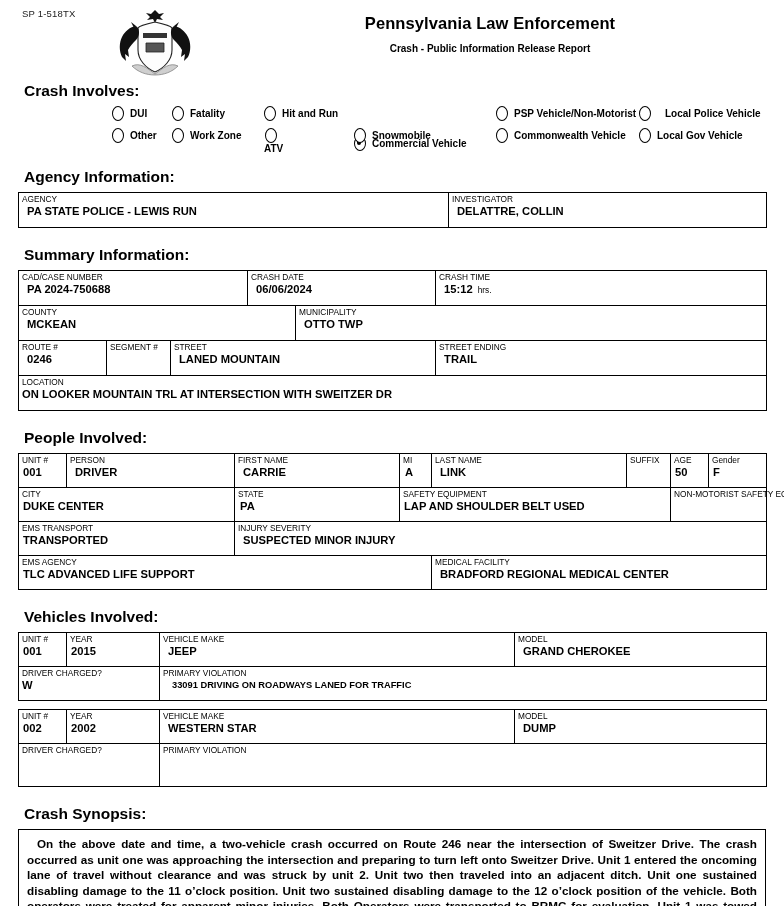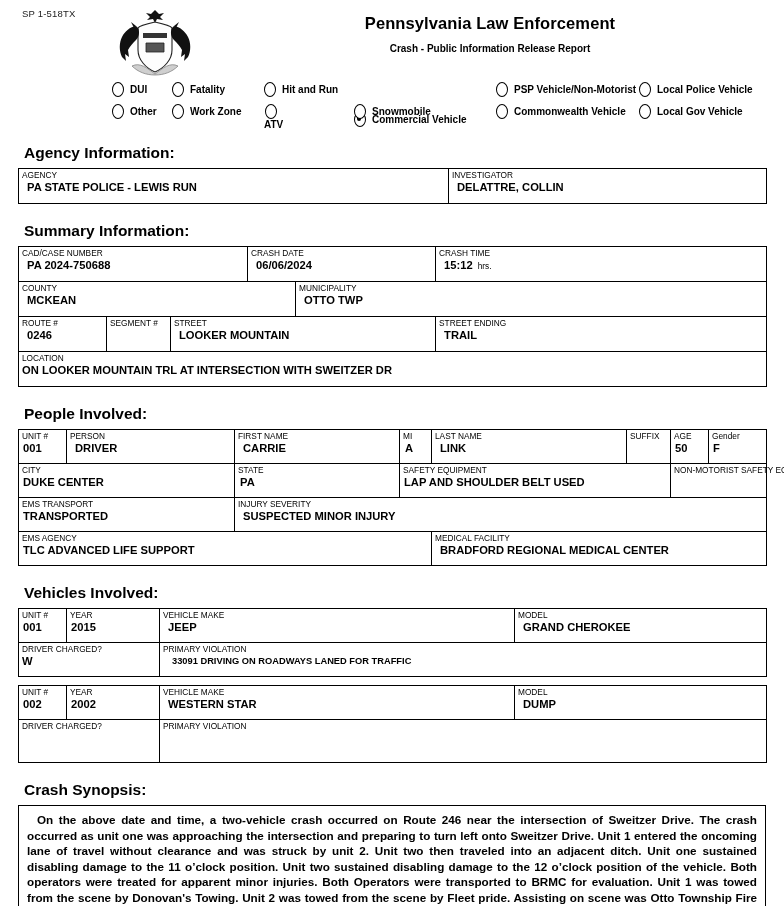--- a/index.html
+++ b/index.html
@@ -178,20 +178,21 @@
       <path d="M20 60 C28 56 35 62 43 68 C51 62 58 56 66 60 C60 66 52 69 43 69 C34 69 26 66 20 60 Z" fill="#cfcfcf" stroke="#777" stroke-width=".7"></path>
     </svg>
   </span>
   <div class="title-block">
     <div class="title-main">Pennsylvania Law Enforcement</div>
     <div class="title-sub">Crash - Public Information Release Report</div>
   </div>
 </div>
 
 <div class="involves-wrap">
+  <div class="sec-head">Crash Involves:</div>
   <div class="involves-grid">
 
     <div class="cb" style="left:88px; top:0px;">
       <span class="oval"></span>
       <span>DUI</span>
     </div>
     <div class="cb" style="left:88px; top:22px;">
       <span class="oval"></span>
       <span>Other</span>
     </div>
@@ -225,21 +226,21 @@
 
     <div class="cb" style="left:472px; top:0px;">
       <span class="oval"></span>
       <span>PSP Vehicle/Non-Motorist</span>
     </div>
     <div class="cb" style="left:472px; top:22px;">
       <span class="oval"></span>
       <span>Commonwealth Vehicle</span>
     </div>
 
-    <div class="cb" style="left:615px; top:0px;">
+    <div class="cb" style="left:615px; top:0px;gap:8px;">
       <span class="oval"></span>
       <span>Local Police Vehicle</span>
     </div>
     <div class="cb" style="left:615px; top:22px;">
       <span class="oval"></span>
       <span>Local Gov Vehicle</span>
     </div>
   </div>
 </div>
 
@@ -306,21 +307,21 @@
     <td>
       <div class="lbl">ROUTE #</div>
       <div class="val">0246</div>
     </td>
     <td>
       <div class="lbl">SEGMENT #</div>
       <div class="val"></div>
     </td>
     <td colspan="4">
       <div class="lbl">STREET</div>
-      <div class="val">LOOKER MOUNTAIN</div>
+      <div class="val">LANED MOUNTAIN</div>
     </td>
     <td colspan="2">
       <div class="lbl">STREET ENDING</div>
       <div class="val">TRAIL</div>
     </td>
   </tr>
   <tr>
     <td colspan="8">
       <div class="lbl">LOCATION</div>
       <div class="val" style="padding-left:3px">ON LOOKER MOUNTAIN TRL AT INTERSECTION WITH SWEITZER DR</div>

